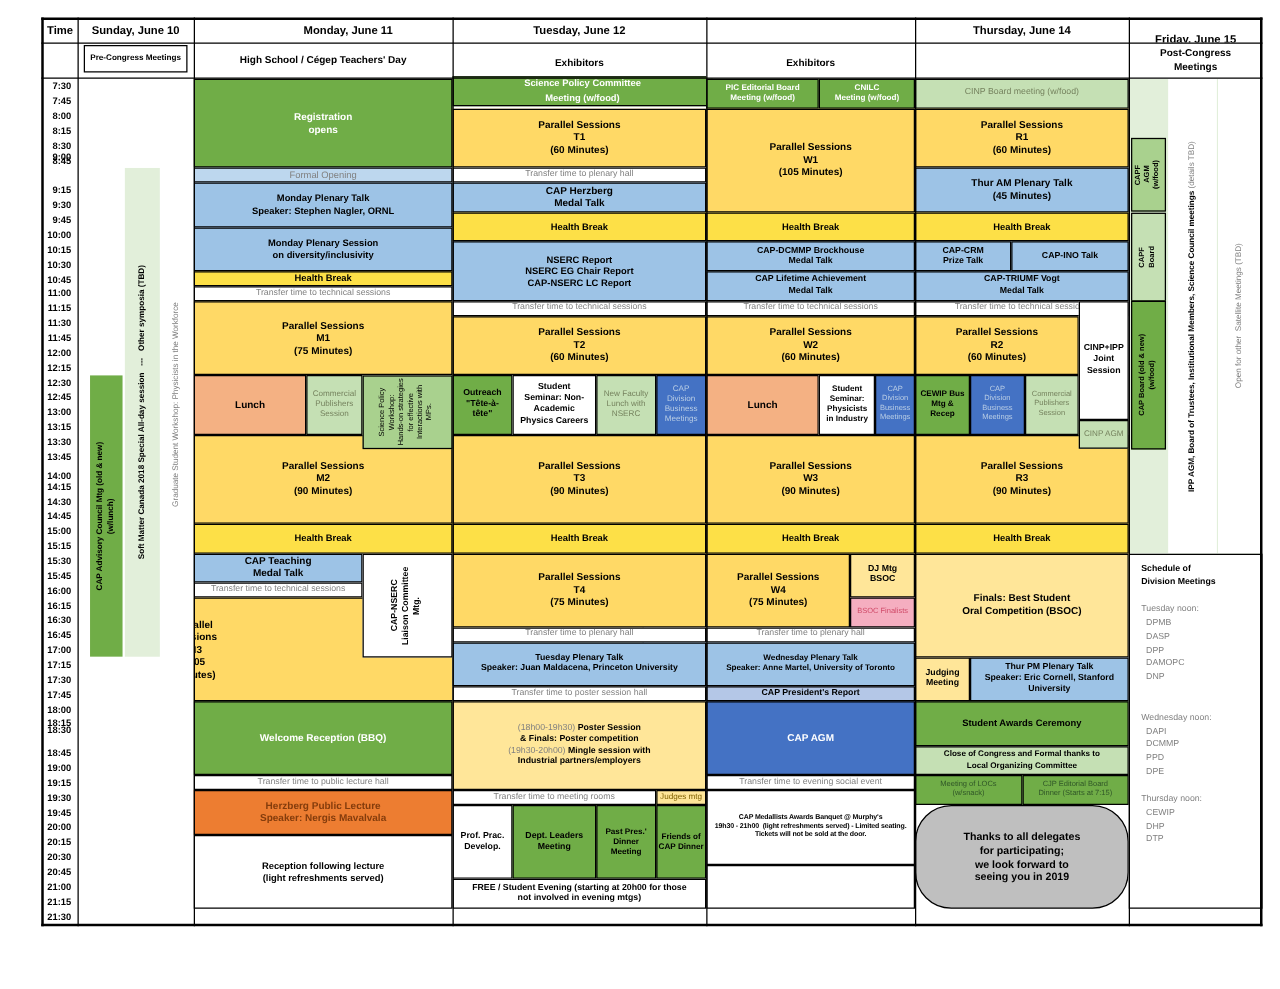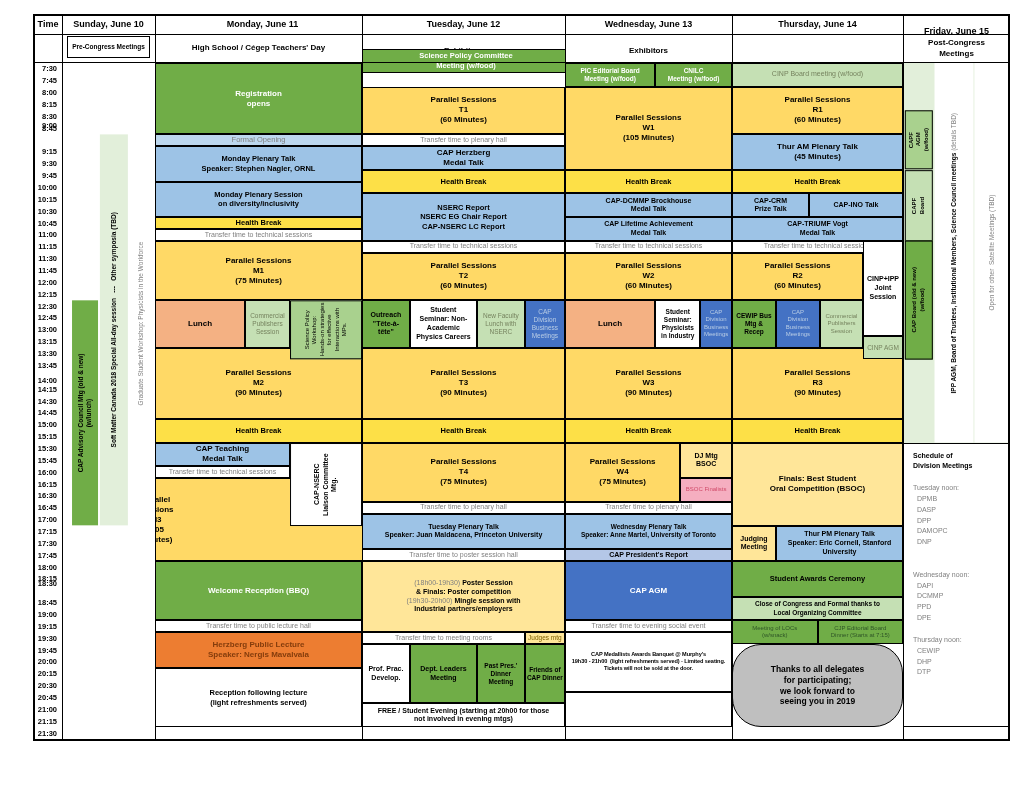--- a/index.html
+++ b/index.html
@@ -108,21 +108,21 @@
     <div class="evt c-green vert b noborder s65" style="left: 72.23px; width: 26.04px; top: 300.2px; height: 225.34px;">
       <div class="ln">CAP Advisory Council Mtg (old &amp; new)</div>
       <div class="ln">(w/lunch)</div>
     </div>
     <div class="evt c-xgreen vert b noborder s65" style="left: 100.13px; width: 27.9px; top: 134.16px; height: 391.38px;">
       <div class="ln">Soft Matter Canada 2018 Special All-day session   ---   Other symposia (TBD)</div>
     </div>
     <div class="evt vert noborder mut s65" style="left: 128.03px; width: 26.97px; top: 134.16px; height: 379.52px;">
       <div class="ln">Graduate Student Workshop: Physicists in the Workforce</div>
     </div>
-    <div class="hdr" style="left: 146px; width: 207px; top: 14px; height: 20px; padding-left: 26px;">Monday, June 11</div>
+    <div class="hdr" style="left: 162px; width: 207px; top: 14px; height: 20px; padding-left: 26px;">Monday, June 11</div>
     <div class="sub " style="left: 155px; width: 207px; top: 34px; height: 29px;">
       <div class="ln">High School / Cégep Teachers' Day</div>
     </div>
     <div class="evt c-green wt b" style="left: 155px; width: 207px; top: 63px; height: 71.16px;">
       <div class="ln">Registration</div>
       <div class="ln">opens</div>
     </div>
     <div class="evt c-pblue mut s75" style="left: 155px; width: 207px; top: 134.16px; height: 11.86px;">
       <div class="ln">Formal Opening</div>
     </div>
@@ -196,21 +196,21 @@
       <div class="ln">Speaker: Nergis Mavalvala</div>
     </div>
     <div class="evt c-white b s75" style="left: 155px; width: 207px; top: 667.86px; height: 59.3px;">
       <div class="ln">Reception following lecture</div>
       <div class="ln">(light refreshments served)</div>
     </div>
     <div class="hdr" style="left: 362px; width: 203px; top: 14px; height: 20px;">Tuesday, June 12</div>
     <div class="sub top s75" style="left: 362px; width: 203px; top: 34px; height: 29px;">
       <div class="ln">Exhibitors</div>
     </div>
-    <div class="evt c-green wt b s75" style="left: 362px; width: 208px; top: 49px; height: 23.72px;">
+    <div class="evt c-green wt b s75" style="left: 362px; width: 208px; top: 61px; height: 23.72px; justify-content: space-between;">
       <div class="ln">Science Policy Committee</div>
       <div class="ln">Meeting (w/food)</div>
     </div>
     <div class="evt c-yellow b" style="left: 362px; width: 203px; top: 86.72px; height: 47.44px;">
       <div class="ln">Parallel Sessions</div>
       <div class="ln">T1</div>
       <div class="ln">(60 Minutes)</div>
     </div>
     <div class="evt c-white mut s7" style="left: 362px; width: 203px; top: 134.16px; height: 11.86px;">
       <div class="ln">Transfer time to plenary hall</div>
@@ -306,21 +306,20 @@
       <div class="ln">Meeting</div>
     </div>
     <div class="evt c-green b s65" style="left: 524.806px; width: 40.194px; top: 644.14px; height: 59.3px;">
       <div class="ln">Friends of</div>
       <div class="ln">CAP Dinner</div>
     </div>
     <div class="evt c-white b s7" style="left: 362px; width: 203px; top: 703.44px; height: 23.72px;">
       <div class="ln">FREE / Student Evening (starting at 20h00 for those</div>
       <div class="ln">not involved in evening mtgs)</div>
     </div>
-    <div class="hdr" style="left: 565px; width: 167px; top: 14px; height: 20px;">Wednesday, June 13</div>
     <div class="sub top s75" style="left: 565px; width: 167px; top: 34px; height: 29px;">
       <div class="ln">Exhibitors</div>
     </div>
     <div class="evt c-green wt b s65" style="left: 565px; width: 90.18px; top: 63px; height: 23.72px;">
       <div class="ln">PIC Editorial Board</div>
       <div class="ln">Meeting (w/food)</div>
     </div>
     <div class="evt c-green wt b s65" style="left: 655.18px; width: 76.82px; top: 63px; height: 23.72px;">
       <div class="ln">CNILC</div>
       <div class="ln">Meeting (w/food)</div>

